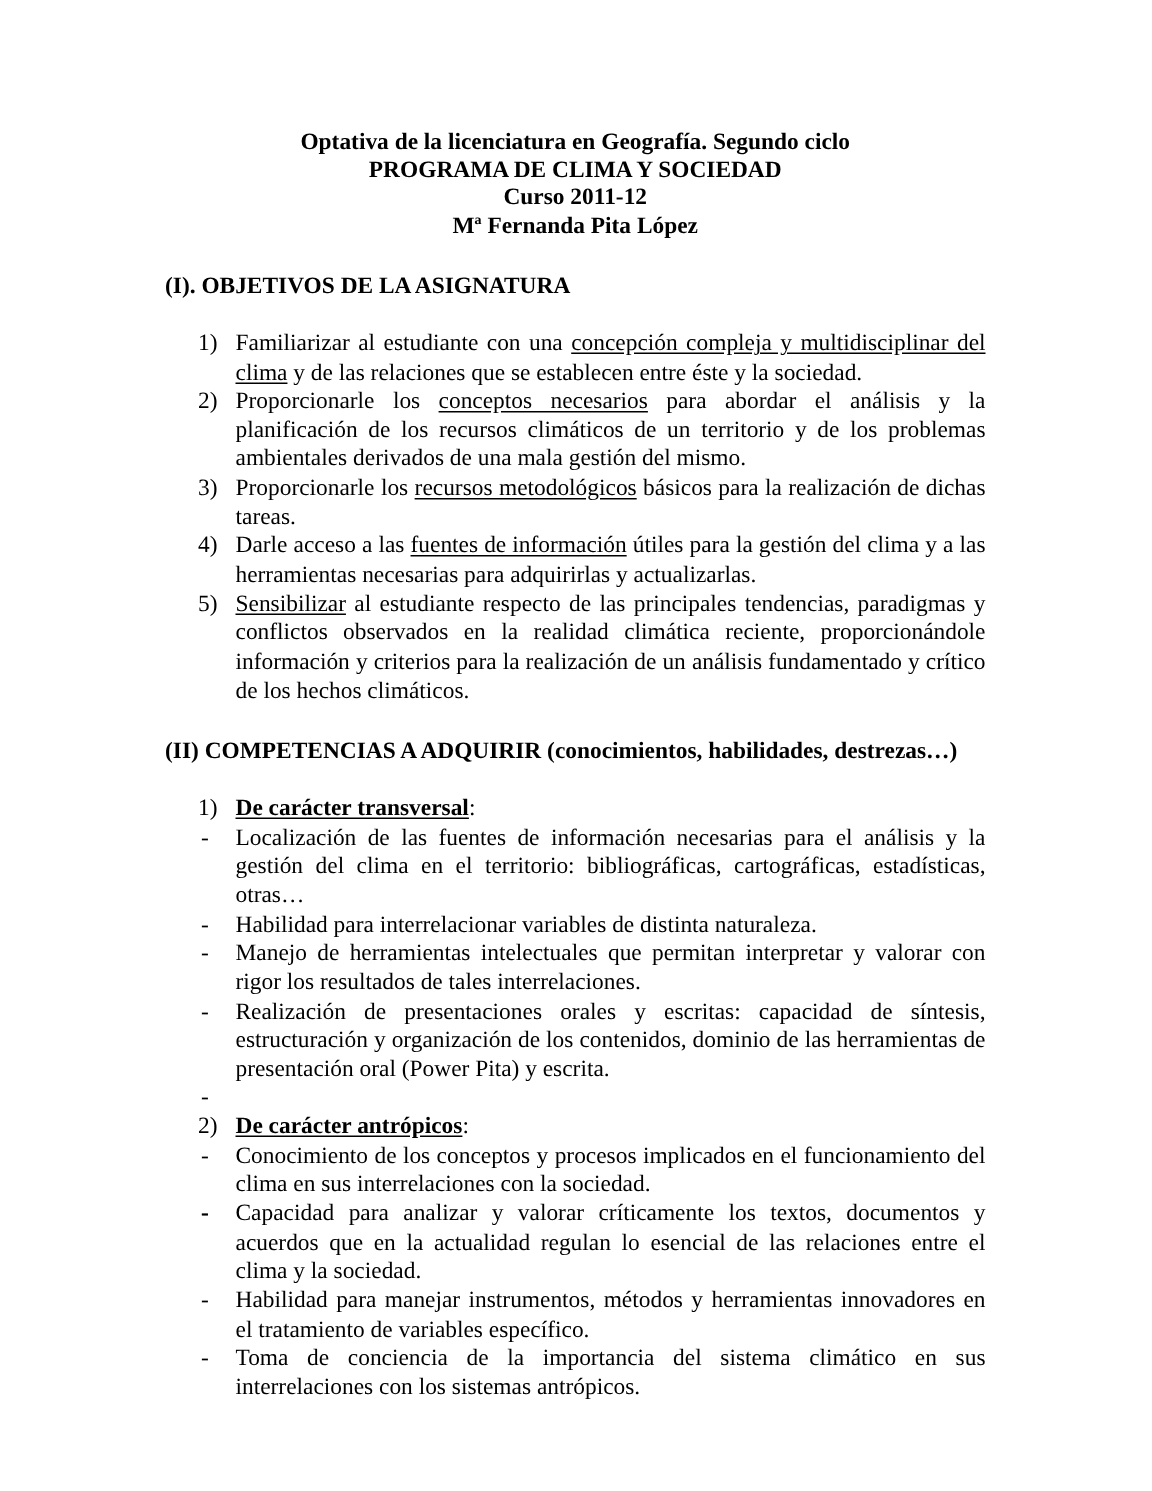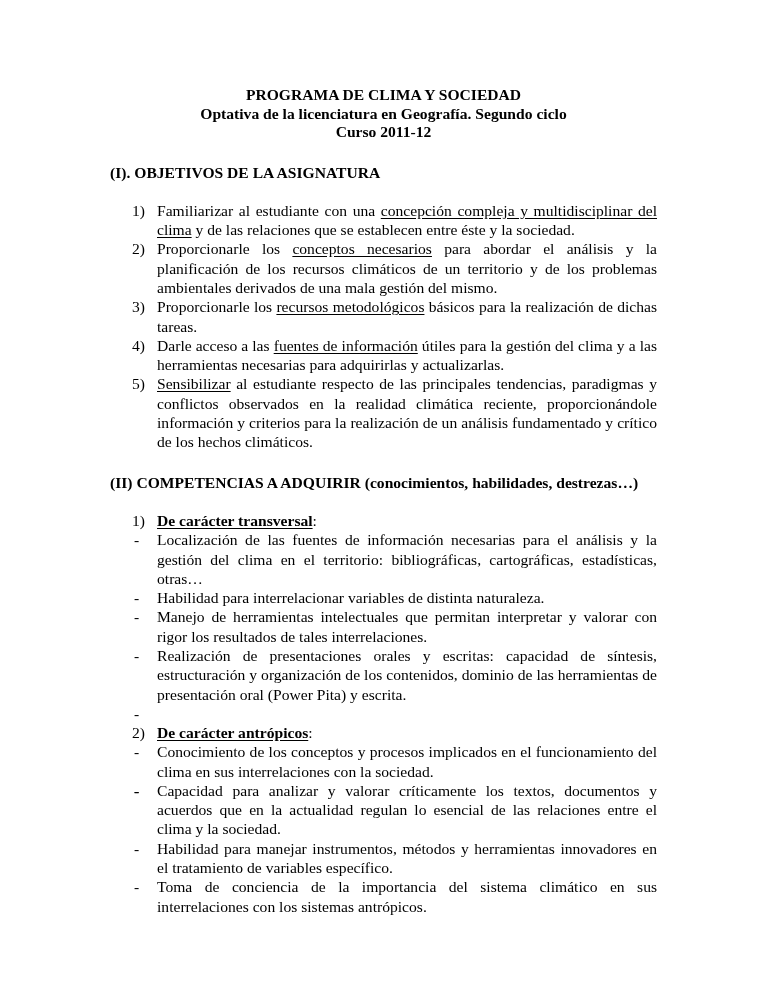--- a/index.html
+++ b/index.html
@@ -66,23 +66,24 @@
       left: 22px;
       top: 0;
     }
   </style>
 </head>
 <body>
 
 <div class="page">
 
   <div class="header">
+    <div>Optativa de la licenciatura en Geografía. Segundo ciclo</div>
     <div>PROGRAMA DE CLIMA Y SOCIEDAD</div>
-    <div>Optativa de la licenciatura en Geografía. Segundo ciclo</div>
     <div>Curso 2011-12</div>
+    <div>Mª Fernanda Pita López</div>
   </div>
 
   <div class="section-title first">(I). OBJETIVOS DE LA ASIGNATURA</div>
   <ol class="numbered">
     <li class="item">
       <span class="marker">1)</span><span>Familiarizar al estudiante con una </span><span class="u">concepción compleja y multidisciplinar del clima</span><span> y de las relaciones que se establecen entre éste y la sociedad.</span>
     </li>
     <li class="item">
       <span class="marker">2)</span><span>Proporcionarle los </span><span class="u">conceptos necesarios</span><span> para abordar el análisis y la planificación de los recursos climáticos de un territorio y de los problemas ambientales derivados de una mala gestión del mismo.</span>
     </li>

